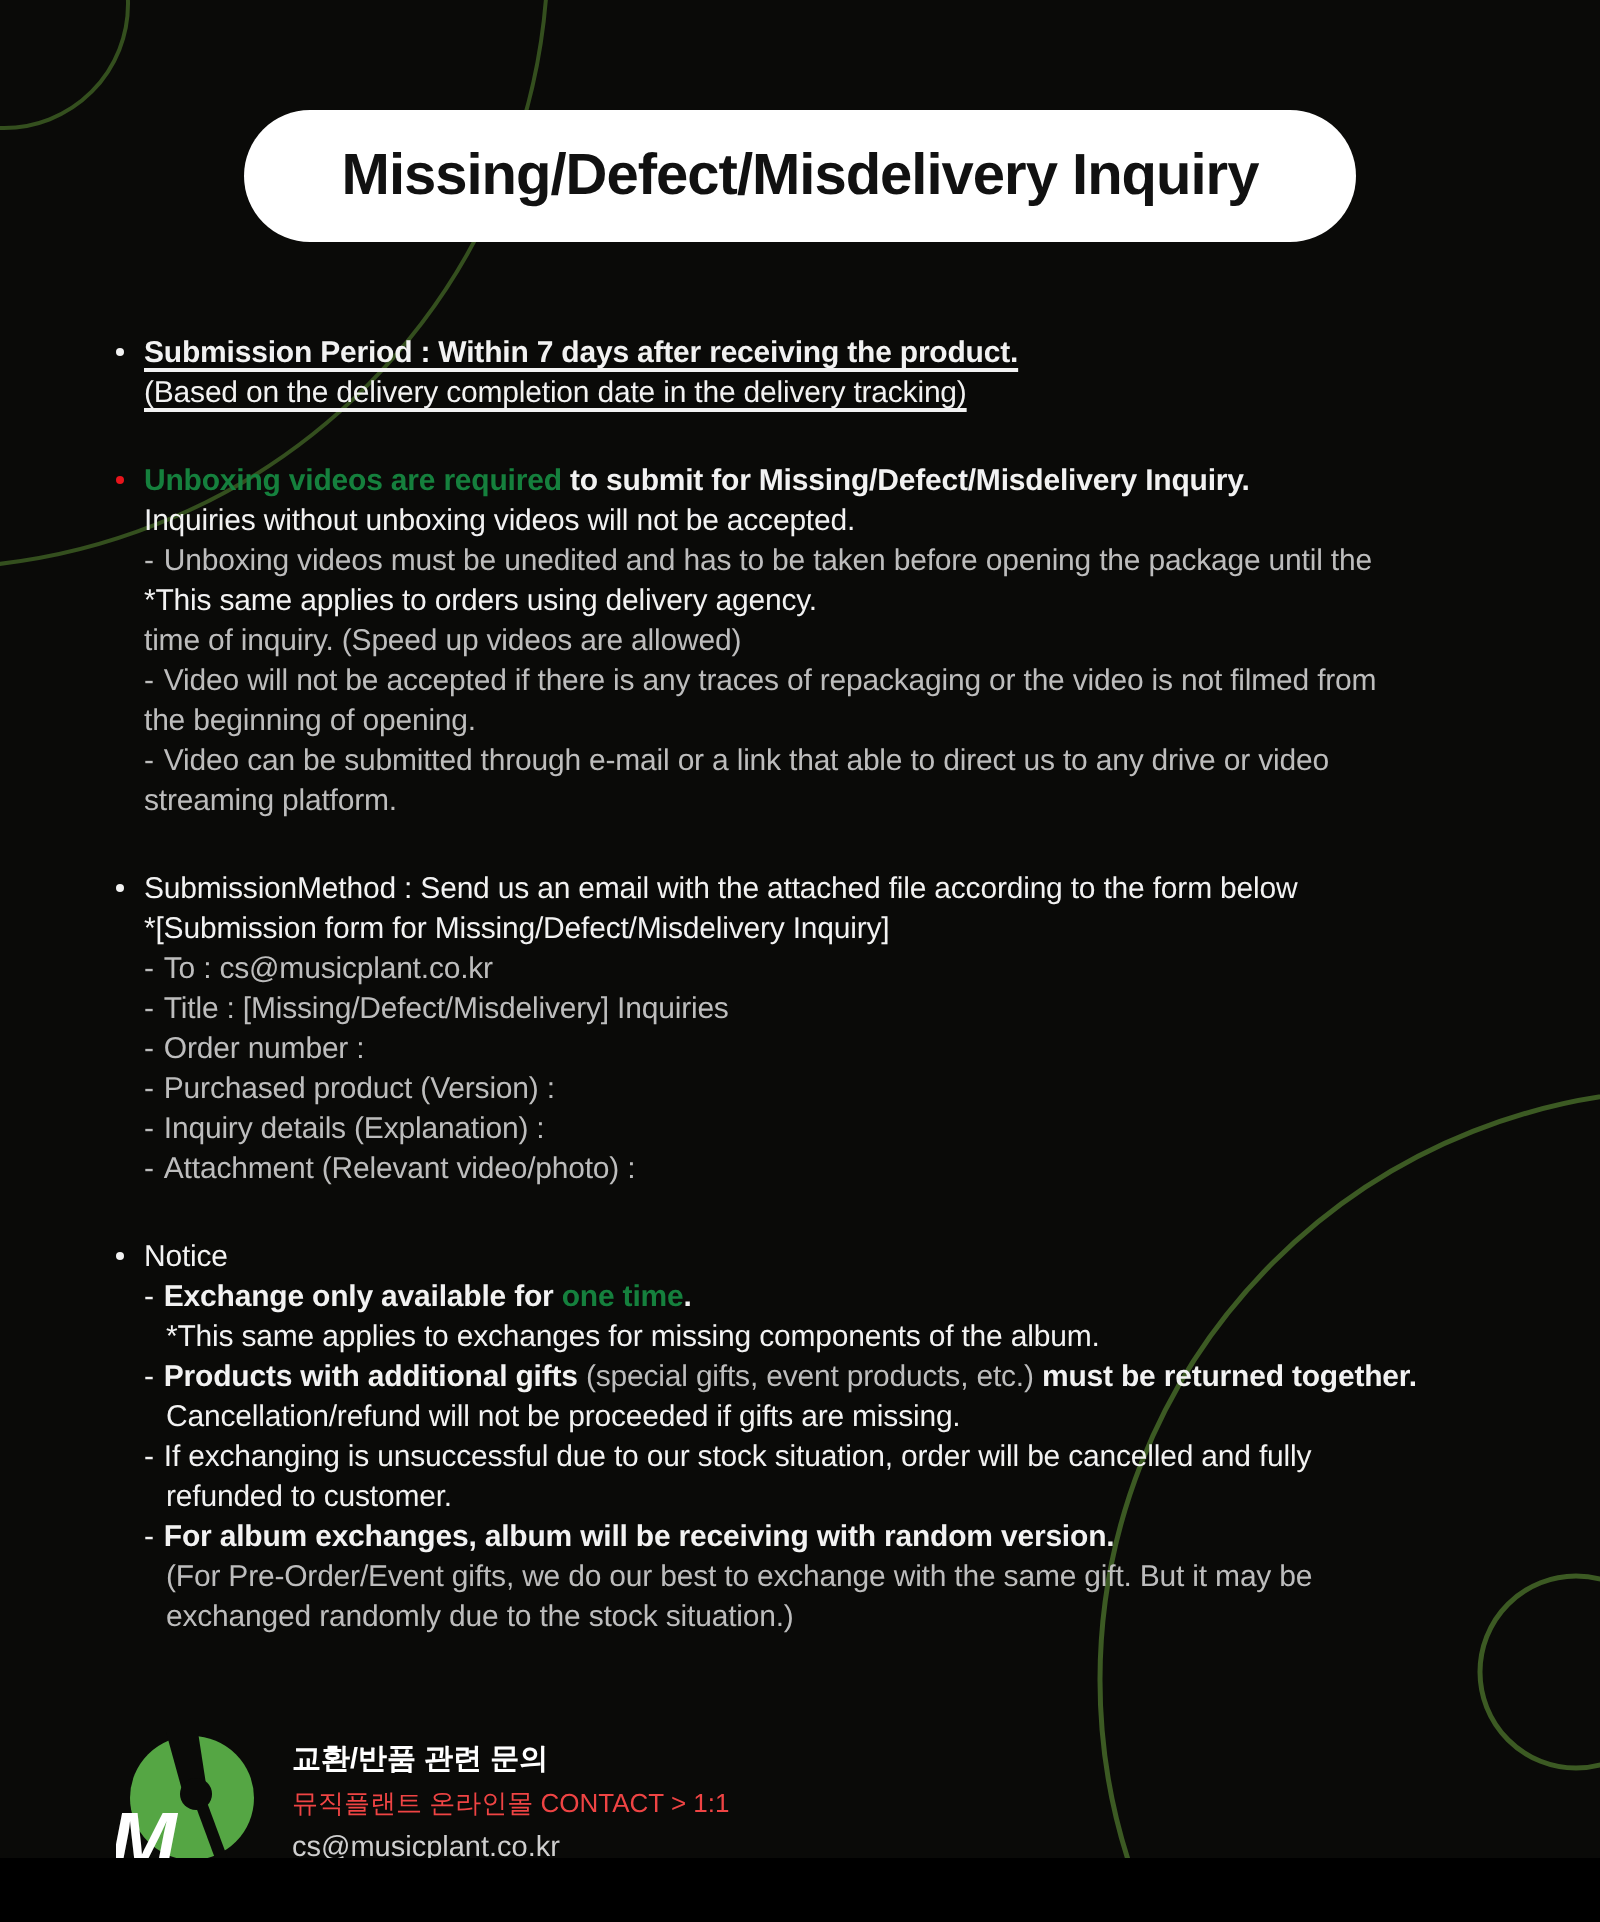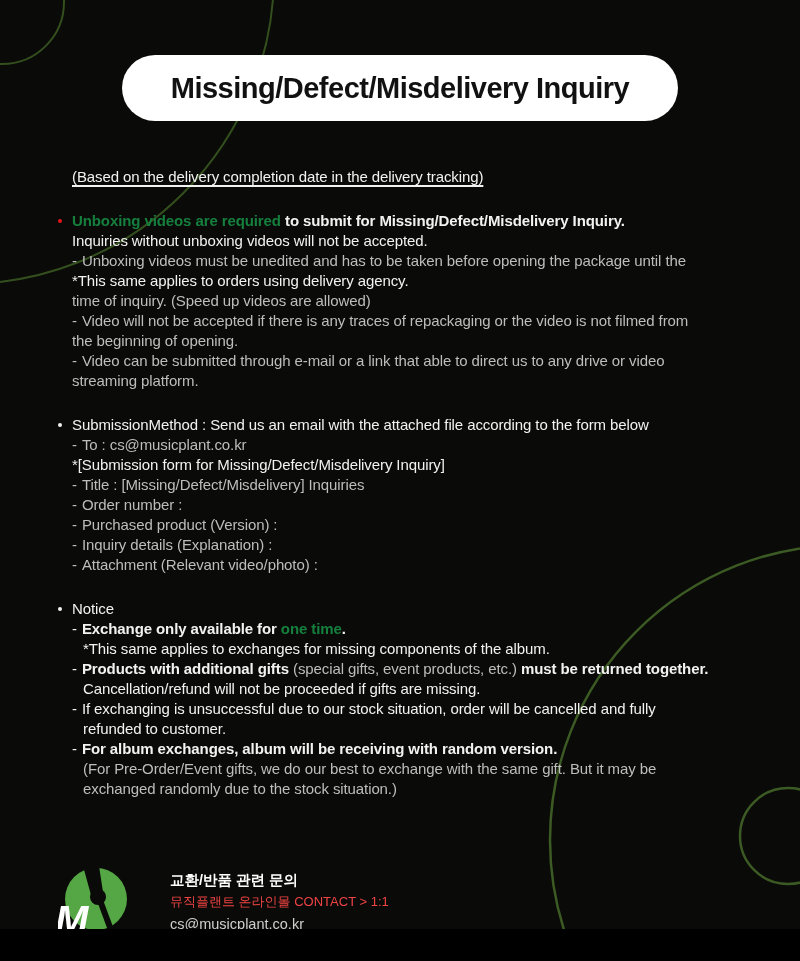--- a/index.html
+++ b/index.html
@@ -37,21 +37,21 @@
   .c-white{color:#f2f2f2;}
   .c-gray{color:#bdbdbd;}
   .c-red{color:#15803d;}
   .b{font-weight:bold;}
   .u{text-decoration:underline;text-underline-offset:3px;text-decoration-thickness:1.5px;}
   .footer{
     position:absolute;left:58px;top:866px;
     display:flex;align-items:flex-start;gap:14px;z-index:1;
   }
   .footer-logo{width:74px;height:74px;flex:0 0 auto;}
-  .footer-text{padding-top:3px;margin-left:24px;}
+  .footer-text{padding-top:3px;}
   .footer-title{color:#ffffff;font-weight:bold;font-size:14.5px;line-height:22px;}
   .footer-channel{color:#ef4444;font-size:13px;line-height:22px;}
   .footer-email{color:#cfcfcf;font-size:14.5px;line-height:22px;}
 </style>
 </head>
 <body>
 
 <div class="page">
 
   <svg class="deco" width="800" height="961" viewBox="0 0 800 961">
@@ -60,37 +60,38 @@
     <circle cx="845" cy="840" r="295" fill="none" stroke="#3c5a23" stroke-width="2.5"></circle>
     <circle cx="788" cy="836" r="48" fill="none" stroke="#3c5a23" stroke-width="2.5"></circle>
   </svg>
 
   <div class="title-pill">
     <span>Missing/Defect/Misdelivery Inquiry</span>
   </div>
 
   <div class="content">
       <div class="section">
+        <div class="line ind0"><span class="dot dot-white"></span><span class="c-white b u">Submission Period : Within 7 days after receiving the product.</span></div>
         <div class="line ind1"><span class="c-white u">(Based on the delivery completion date in the delivery tracking)</span></div>
       </div>
       <div class="section">
         <div class="line ind0"><span class="dot dot-red"></span><span class="c-red b">Unboxing videos are required</span><span class="c-white b"> to submit for Missing/Defect/Misdelivery Inquiry.</span></div>
         <div class="line ind1"><span class="c-white">Inquiries without unboxing videos will not be accepted.</span></div>
         <div class="line ind1"><span class="dash c-gray">-</span><span class="c-gray">Unboxing videos must be unedited and has to be taken before opening the package until the</span></div>
         <div class="line ind1"><span class="c-white">*This same applies to orders using delivery agency.</span></div>
         <div class="line ind1"><span class="c-gray">time of inquiry. (Speed up videos are allowed)</span></div>
         <div class="line ind1"><span class="dash c-gray">-</span><span class="c-gray">Video will not be accepted if there is any traces of repackaging or the video is not filmed from</span></div>
         <div class="line ind1"><span class="c-gray">the beginning of opening.</span></div>
         <div class="line ind1"><span class="dash c-gray">-</span><span class="c-gray">Video can be submitted through e-mail or a link that able to direct us to any drive or video</span></div>
         <div class="line ind1"><span class="c-gray">streaming platform.</span></div>
       </div>
       <div class="section">
         <div class="line ind0"><span class="dot dot-white"></span><span class="c-white">SubmissionMethod : Send us an email with the attached file according to the form below</span></div>
+        <div class="line ind1"><span class="c-white">*[Submission form for Missing/Defect/Misdelivery Inquiry]</span></div>
         <div class="line ind1"><span class="dash c-gray">-</span><span class="c-gray">To : cs@musicplant.co.kr</span></div>
-        <div class="line ind1"><span class="c-white">*[Submission form for Missing/Defect/Misdelivery Inquiry]</span></div>
         <div class="line ind1"><span class="dash c-gray">-</span><span class="c-gray">Title : [Missing/Defect/Misdelivery] Inquiries</span></div>
         <div class="line ind1"><span class="dash c-gray">-</span><span class="c-gray">Order number :</span></div>
         <div class="line ind1"><span class="dash c-gray">-</span><span class="c-gray">Purchased product (Version) :</span></div>
         <div class="line ind1"><span class="dash c-gray">-</span><span class="c-gray">Inquiry details (Explanation) :</span></div>
         <div class="line ind1"><span class="dash c-gray">-</span><span class="c-gray">Attachment (Relevant video/photo) :</span></div>
       </div>
       <div class="section">
         <div class="line ind0"><span class="dot dot-white"></span><span class="c-white">Notice</span></div>
         <div class="line ind1"><span class="dash c-white">-</span><span class="c-white b">Exchange only available for </span><span class="c-red b">one time</span><span class="c-white b">.</span></div>
         <div class="line ind2"><span class="c-white">*This same applies to exchanges for missing components of the album.</span></div>

